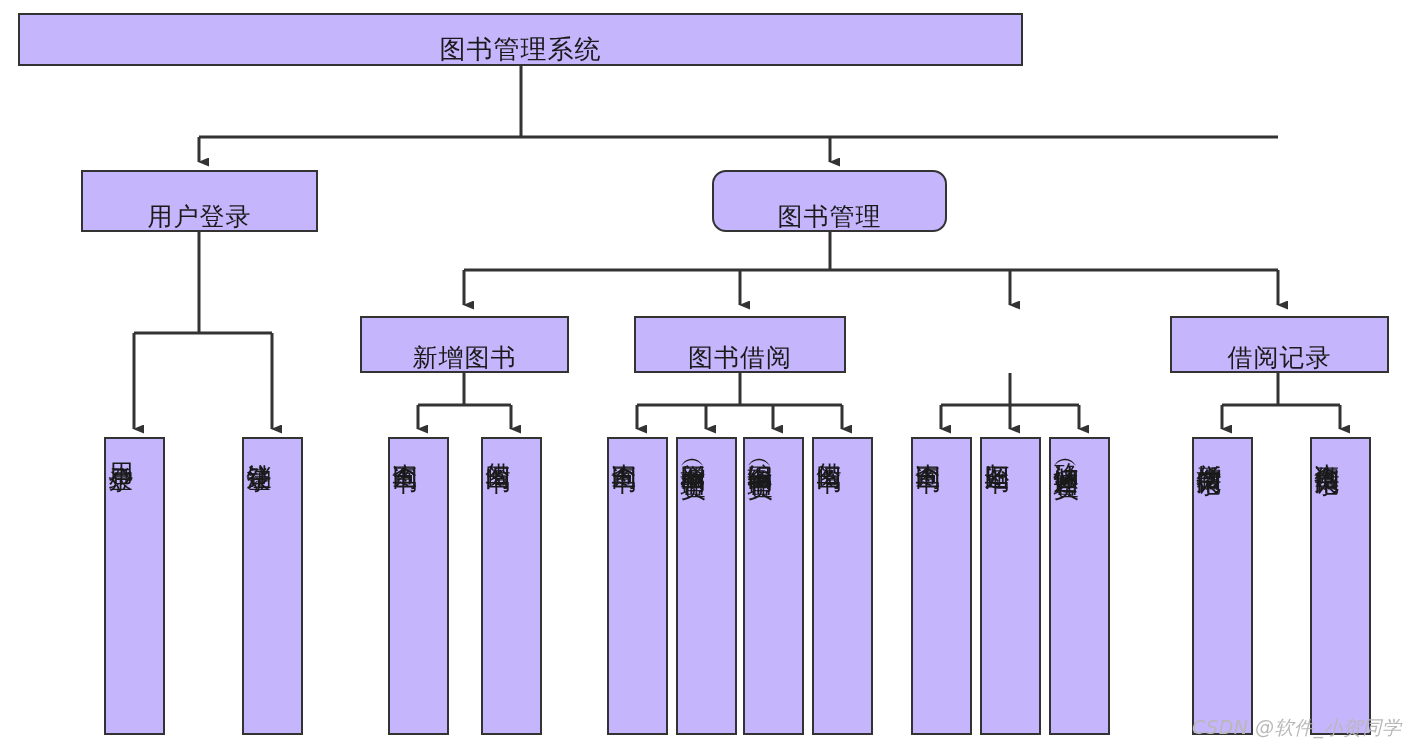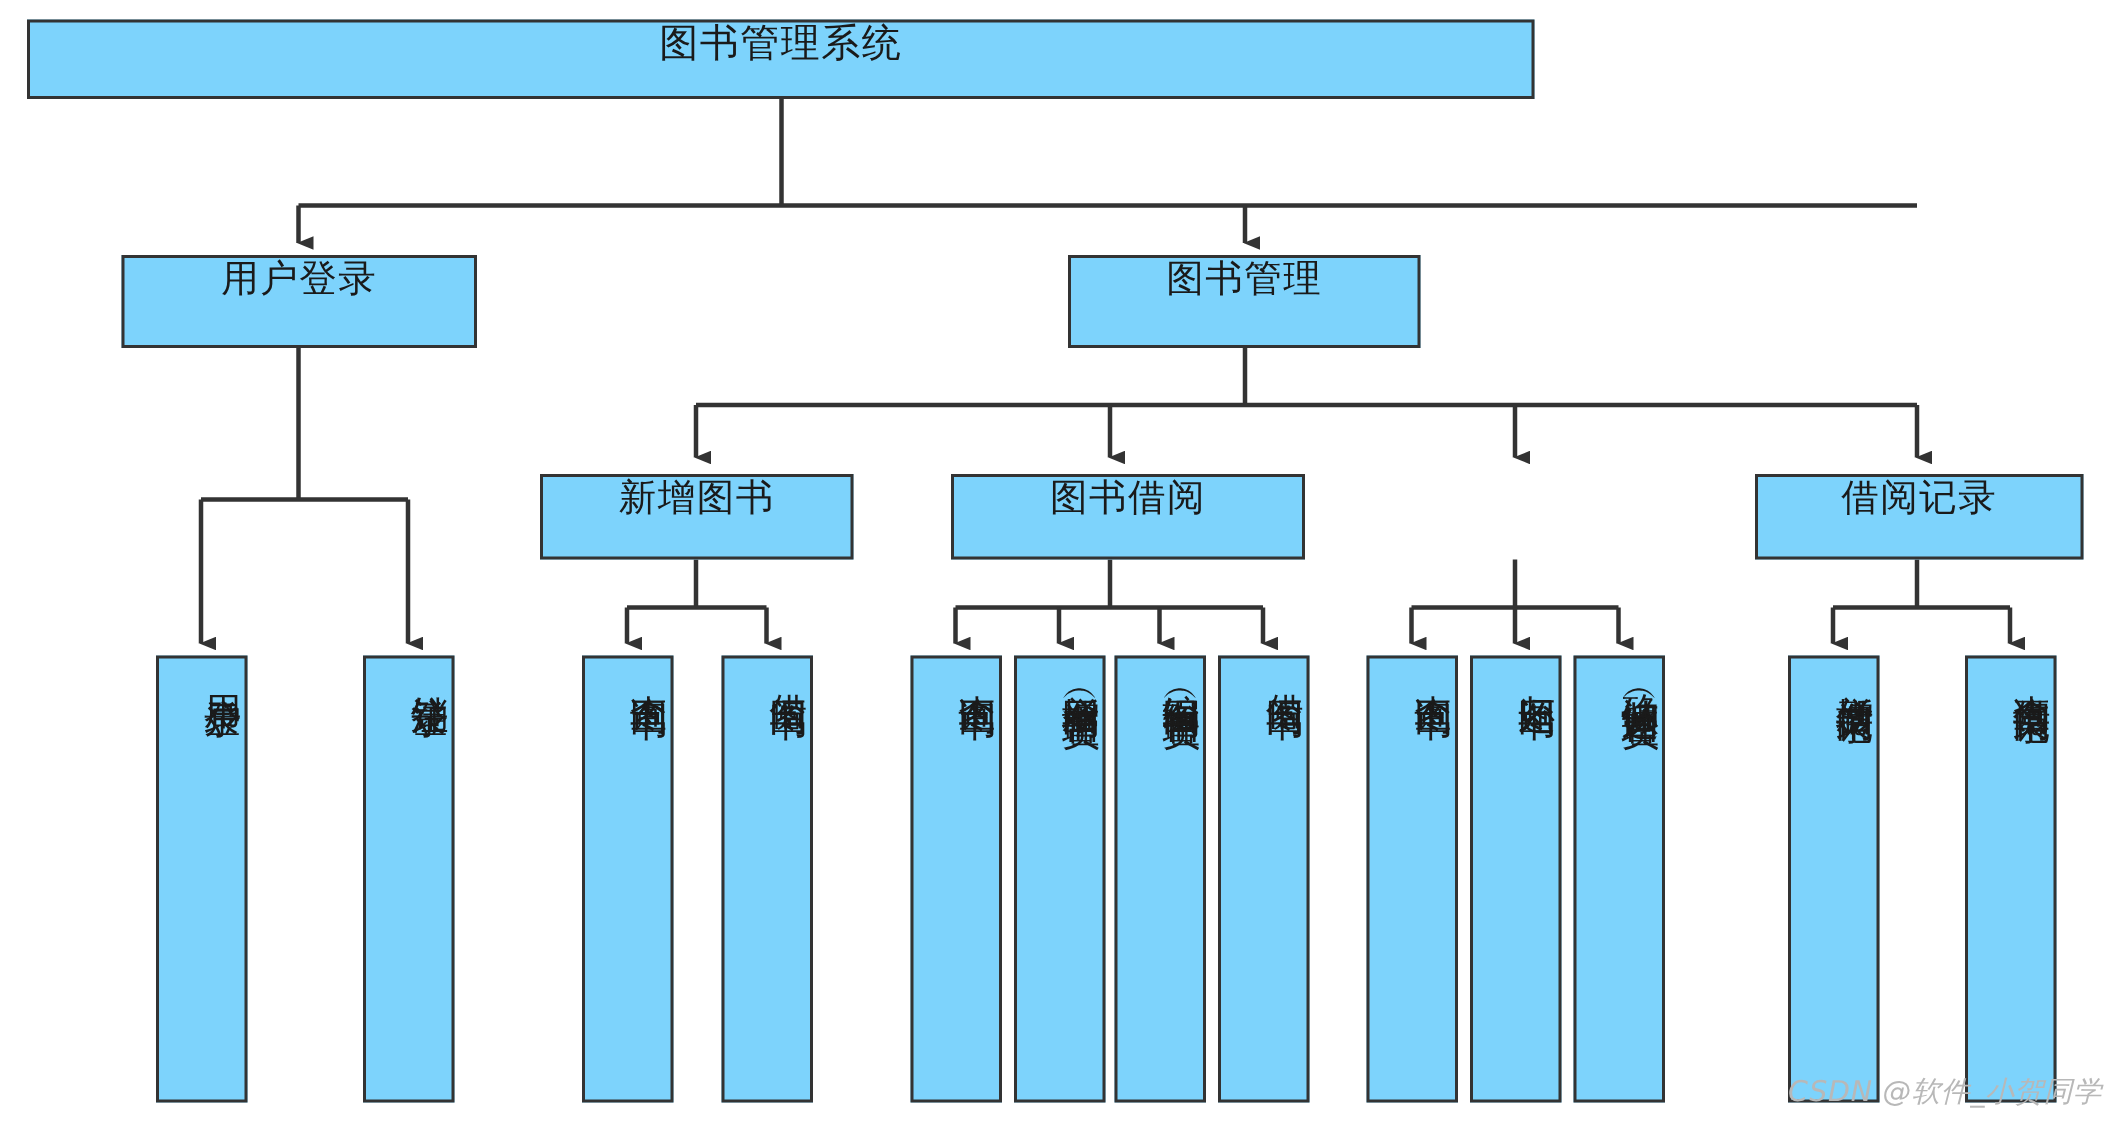--- a/index.html
+++ b/index.html
@@ -22,23 +22,23 @@
     position: absolute;
     left: 0;
     top: 0;
     width: 1405px;
     height: 747px;
   }
   .node {
     position: absolute;
     box-sizing: border-box;
     border: 2.5px solid #333333;
-    background: #7dd3fc;
+    background: #c4b5fd;
     display: flex;
-    align-items: flex-start;
+    align-items: flex-end;
     justify-content: center;
     color: #1a1a1a;
   }
   .node.horiz {
     font-size: 25px;
     line-height: 1.1;
     letter-spacing: 1px;
   }
   .node.vert {
     writing-mode: vertical-rl;
@@ -126,28 +126,28 @@
     </g>
   </svg>
 
   <div class="node horiz" id="node-root" style="left:18px; top:13px; width:1005px; height:53px;">
     <span class="node-text">图书管理系统</span>
   </div>
 
   <div class="node horiz" style="left:81px; top:170px; width:237px; height:62px;">
     <span class="node-text">用户登录</span>
   </div>
-  <div class="node horiz" style="left:712px; top:170px; width:235px; height:62px;">
+  <div class="node horiz" style="left:712px; top:170px; width:235px; height:62px;border-radius:14px;">
     <span class="node-text">图书管理</span>
   </div>
 
   <div class="node horiz" style="left:360px; top:316px; width:209px; height:57px;">
     <span class="node-text">新增图书</span>
   </div>
-  <div class="node horiz" style="left:634px; top:316px; width:236px; height:57px;">
+  <div class="node horiz" style="left:634px; top:316px; width:212px; height:57px;">
     <span class="node-text">图书借阅</span>
   </div>
   <div class="node horiz" style="left:1170px; top:316px; width:219px; height:57px;">
     <span class="node-text">借阅记录</span>
   </div>
 
   <div class="node vert" style="left:104px; top:437px; width:61px; height:298px;">
     <span class="node-text">用户登录</span>
   </div>
   <div class="node vert" style="left:242px; top:437px; width:61px; height:298px;">

